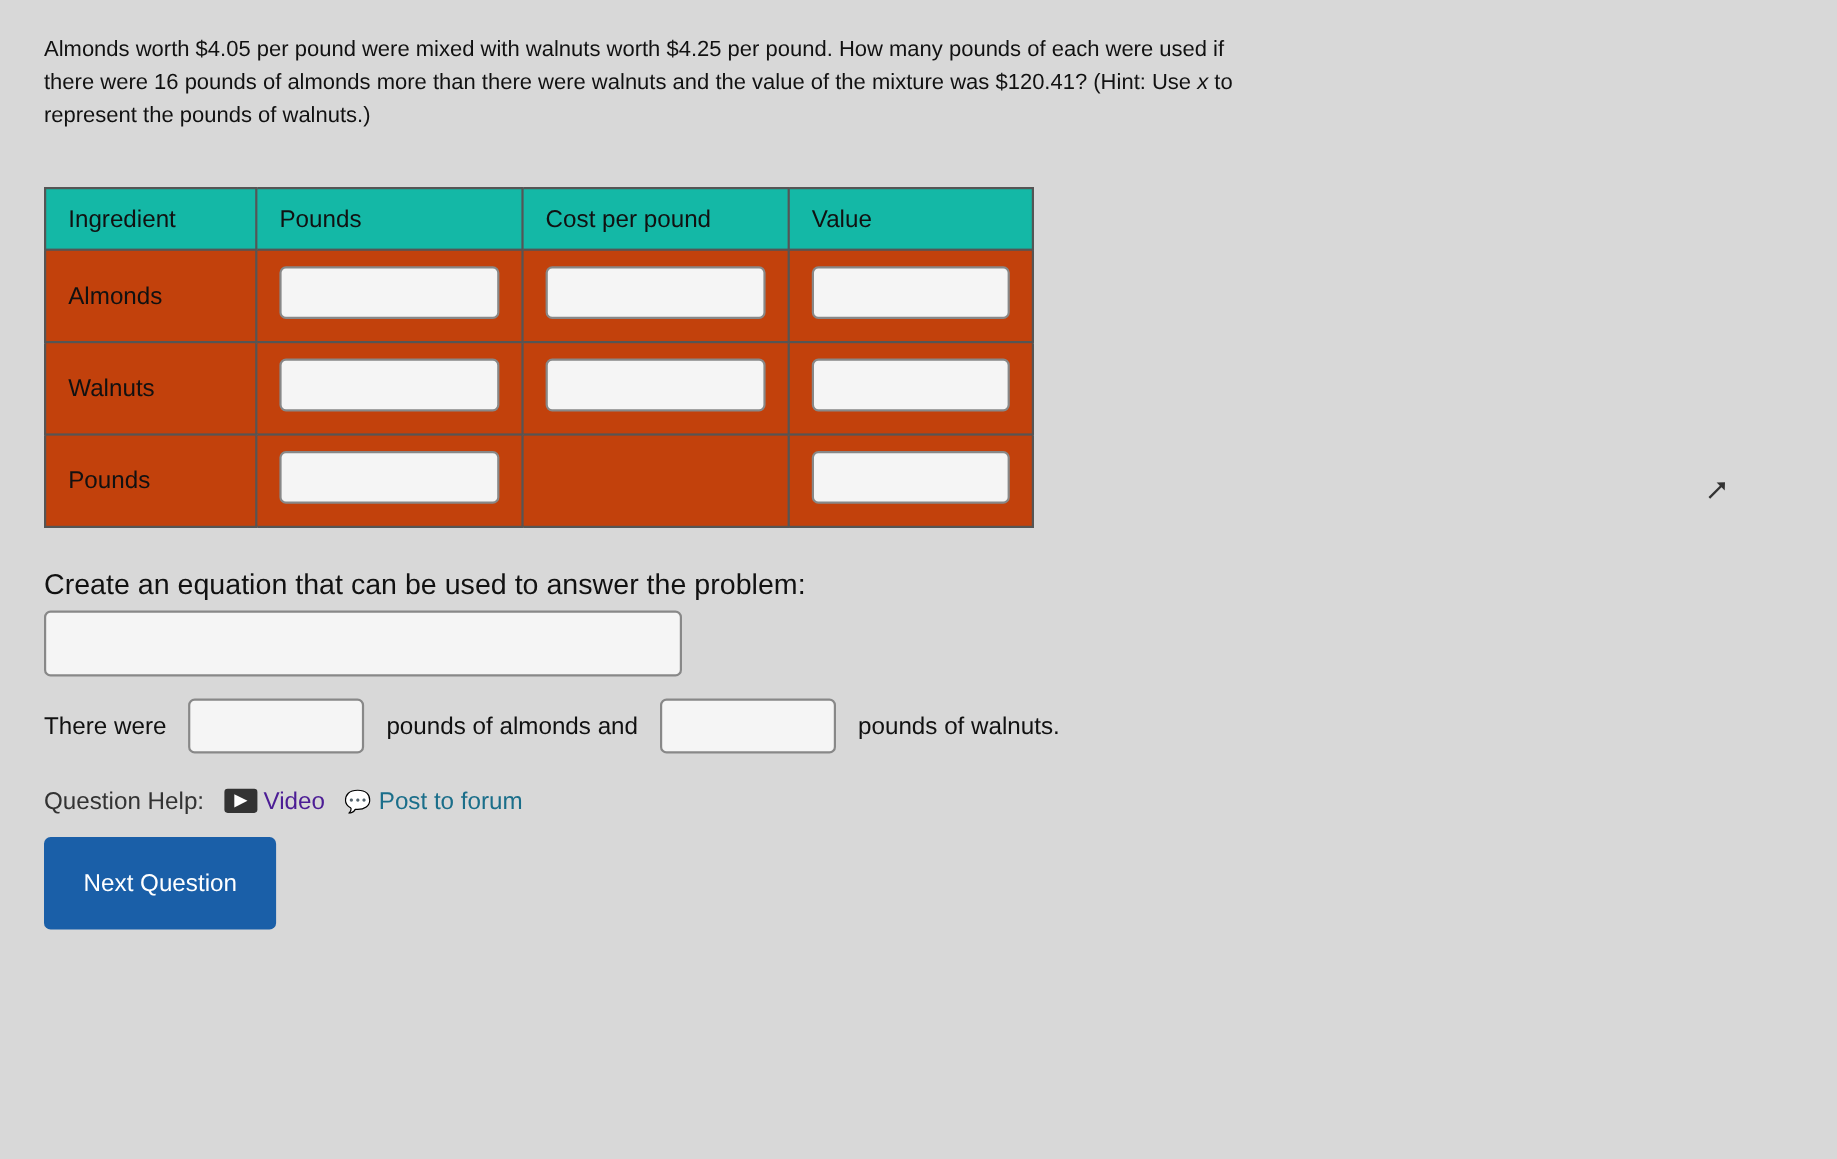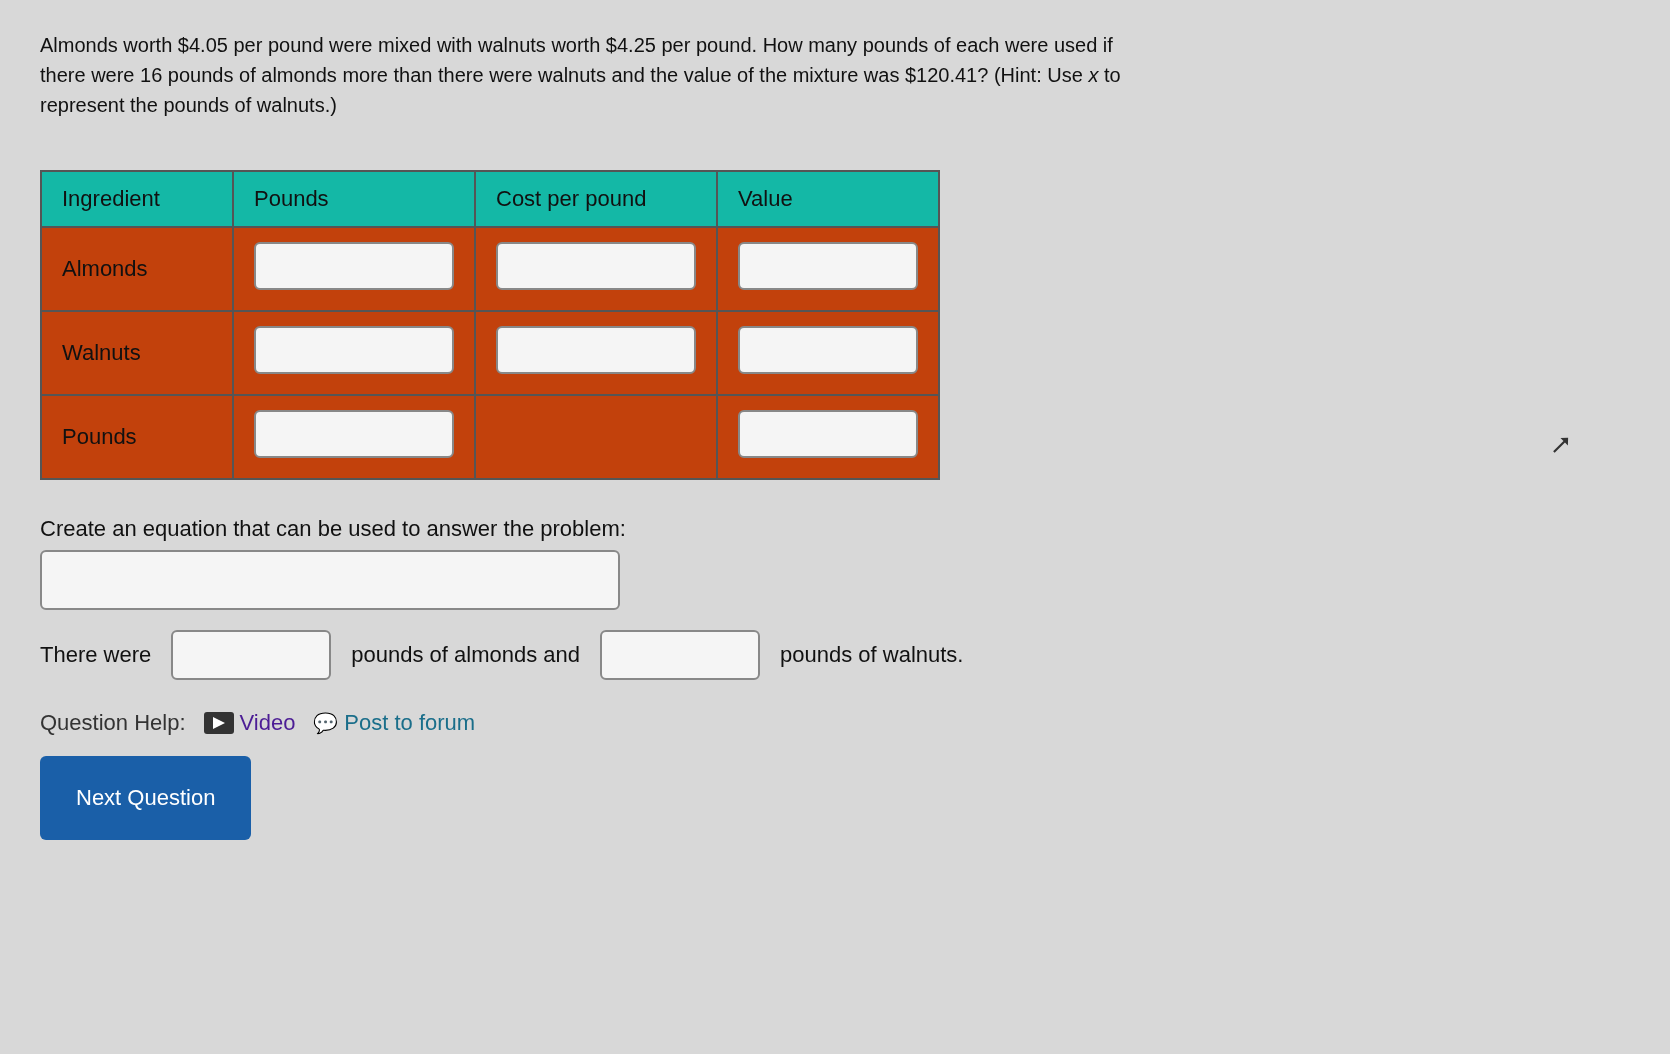--- a/index.html
+++ b/index.html
@@ -74,21 +74,21 @@
       height: 48px;
       border: 2px solid #888;
       border-radius: 6px;
       background: #f5f5f5;
       display: inline-block;
     }
 
     .equation-section {
       margin-top: 10px;
       margin-bottom: 20px;
-      font-size: 22px;
+      font-size: 26px;
     }
 
     .equation-label {
       margin-bottom: 8px;
     }
 
     .equation-input-box {
       width: 580px;
       height: 60px;
       border: 2px solid #888;

